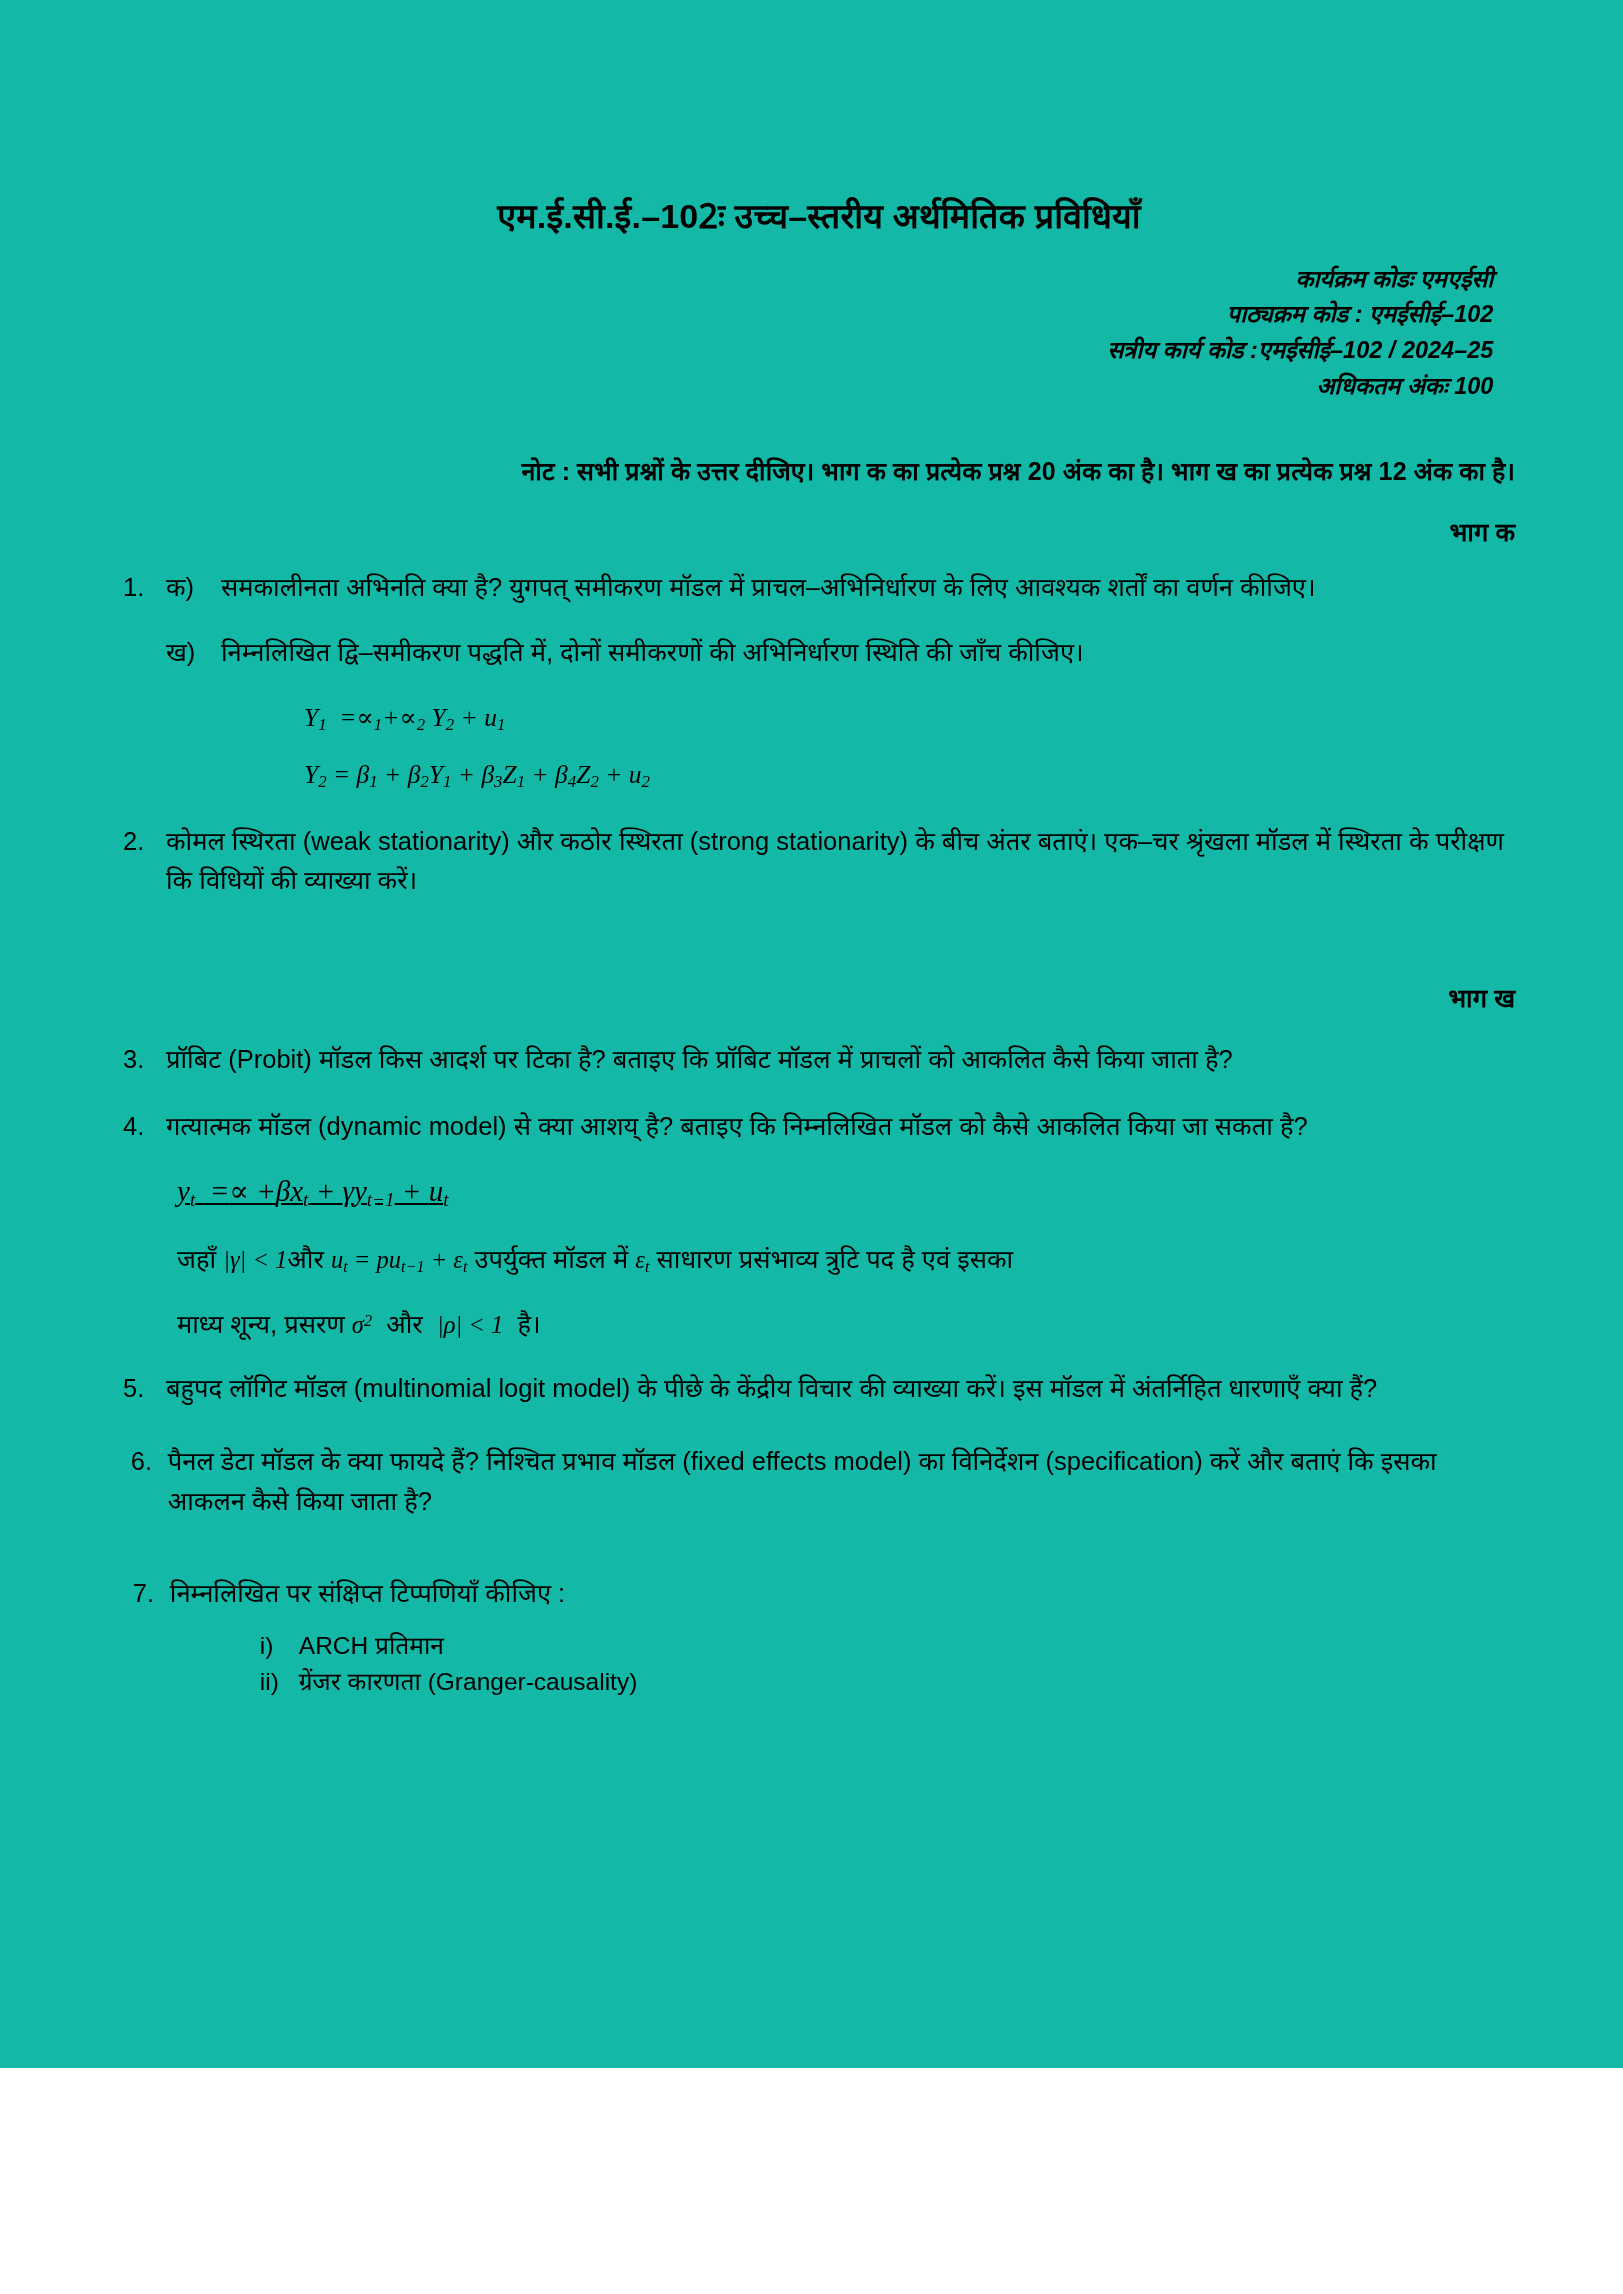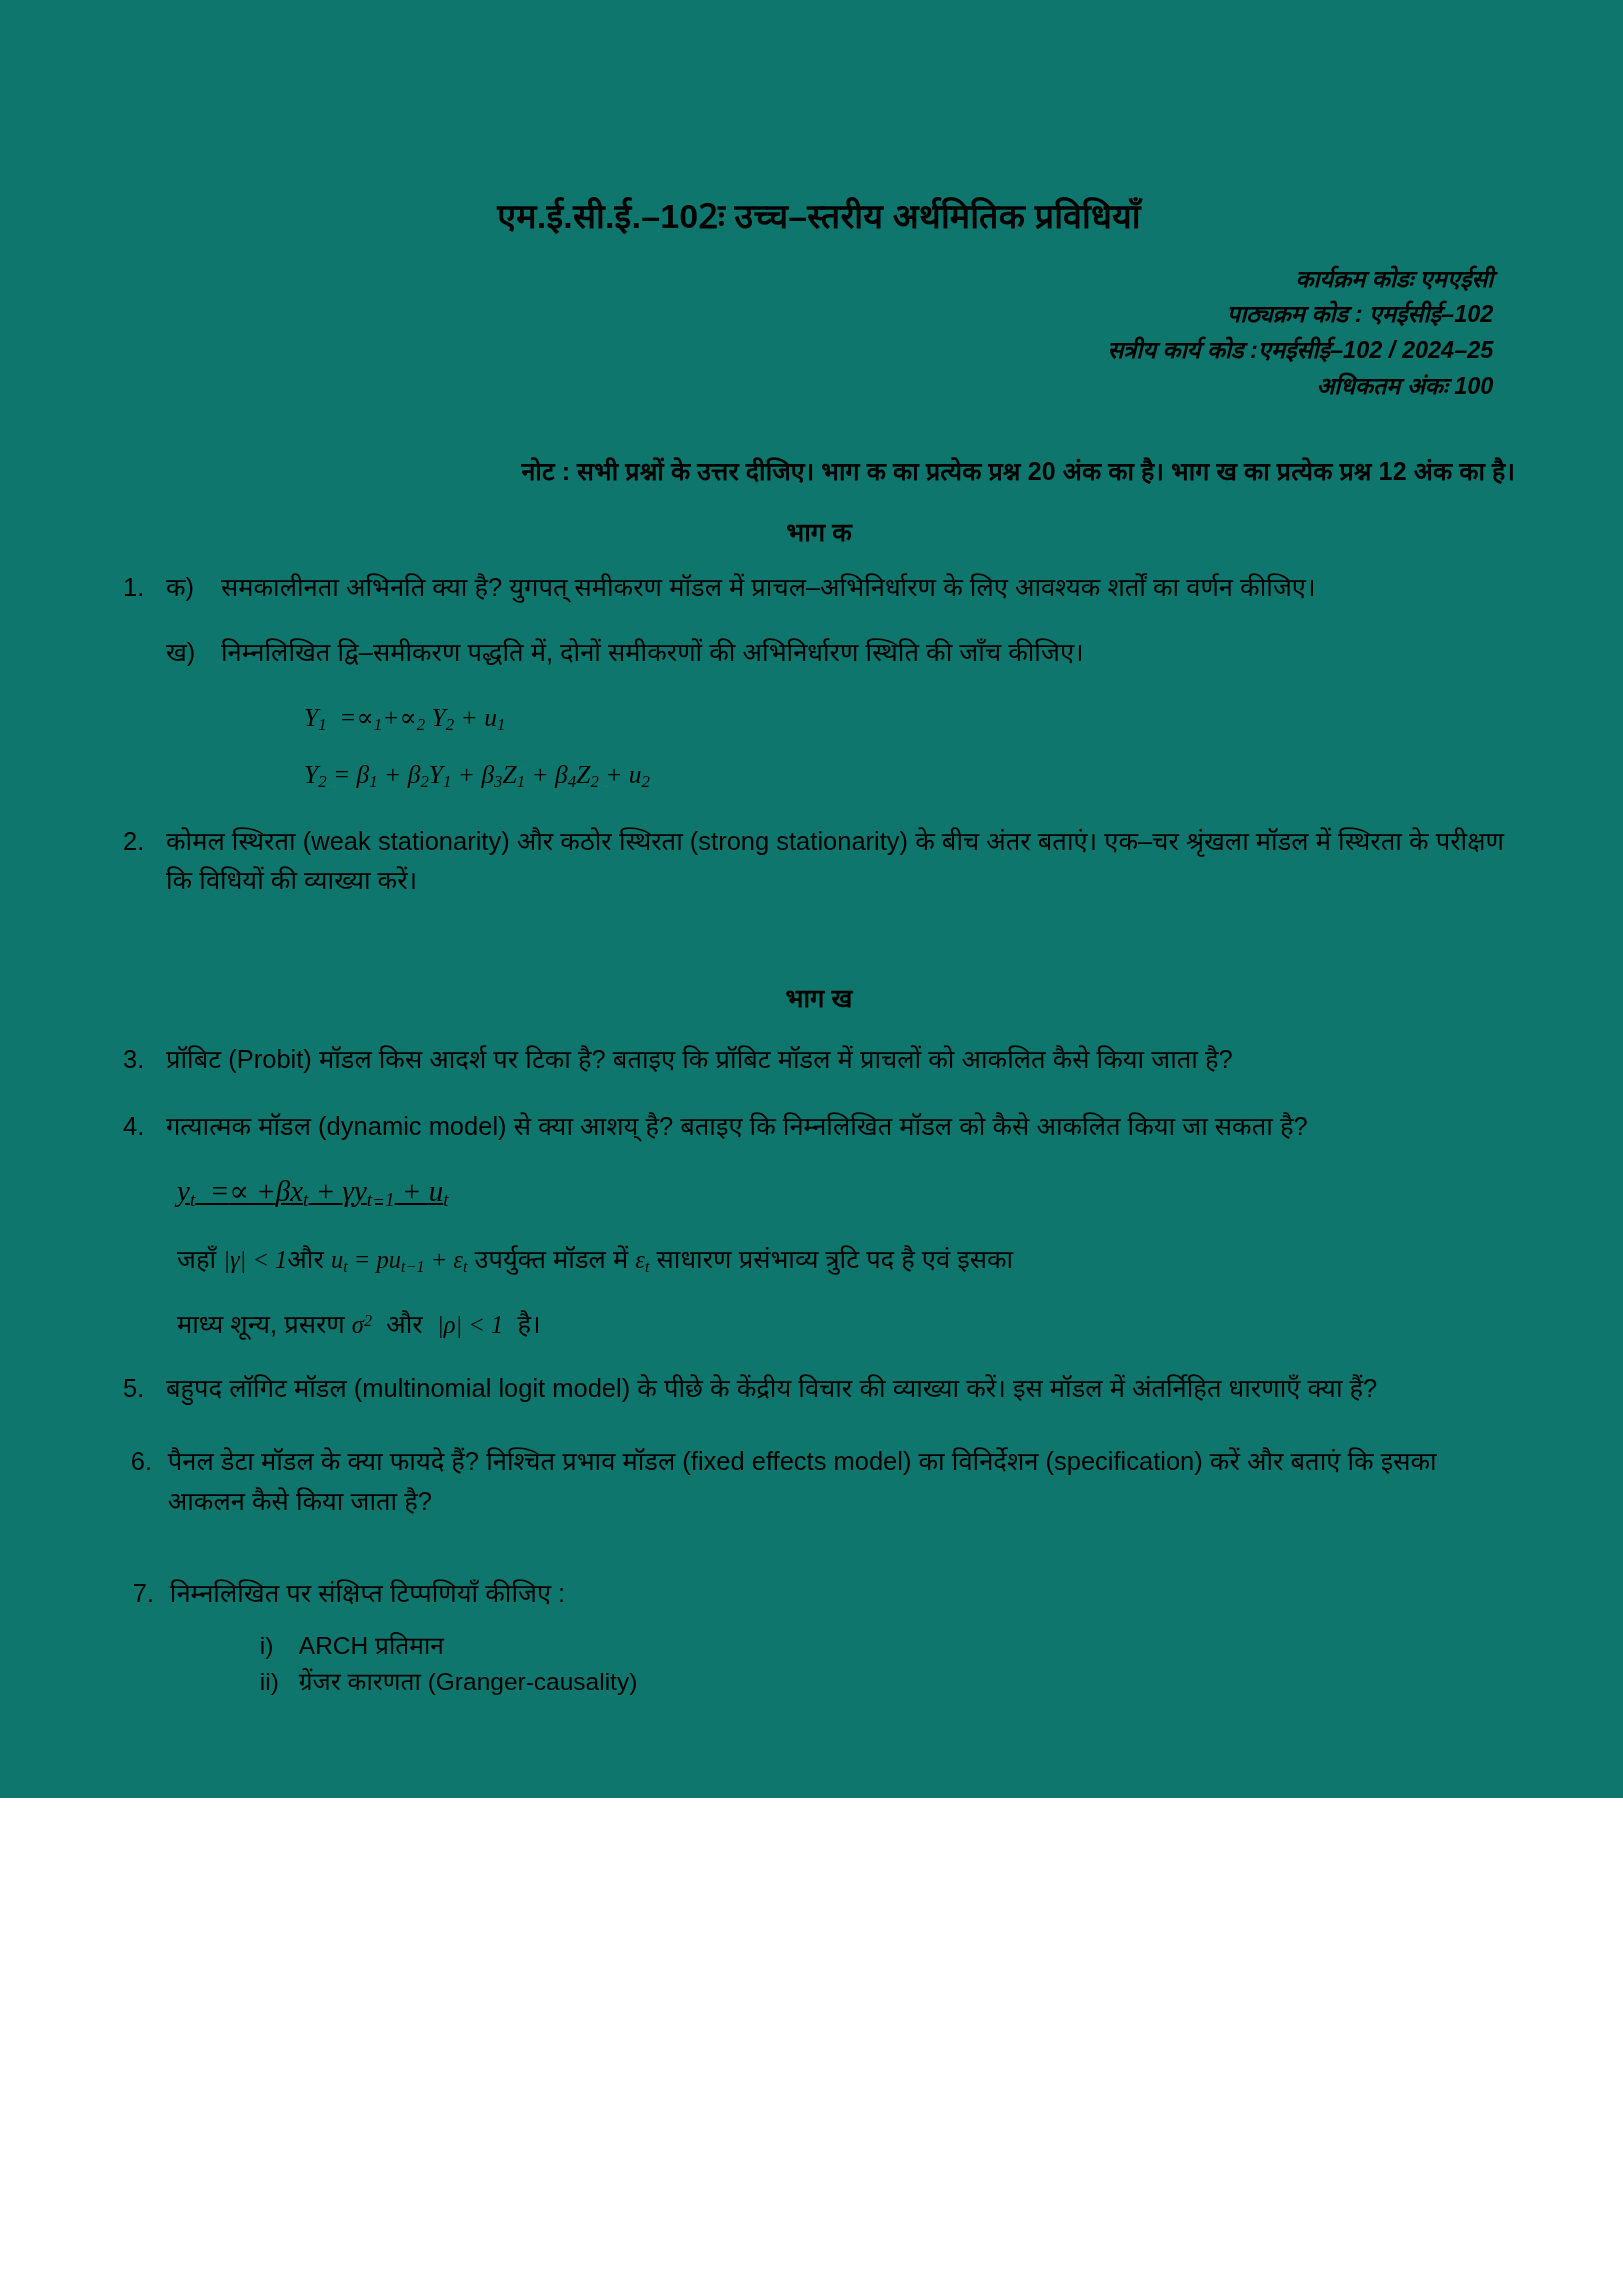--- a/index.html
+++ b/index.html
@@ -8,23 +8,23 @@
     padding: 0;
     background: #ffffff;
   }
   body {
     font-family: "Liberation Sans", "DejaVu Sans", sans-serif;
     color: #000000;
   }
   .page {
     position: relative;
     width: 1623px;
-    height: 1798px;
+    height: 2068px;
     margin: 0 auto;
-    background: #0f766e;
+    background: #14b8a6;
     box-sizing: border-box;
     padding: 0;
     overflow: hidden;
   }
   .inner {
     position: absolute;
     left: 123px;
     top: 0;
     width: 1392px;
   }
@@ -57,21 +57,21 @@
     margin-top: 49px;
     font-weight: bold;
     font-size: 25px;
     line-height: 1.4;
     text-align: right;
     letter-spacing: 0.1px;
   }
 
   
   .section-head {
-    text-align: center;
+    text-align: right;
     font-weight: bold;
     font-size: 25.5px;
     margin-top: 25.5px;
     margin-bottom: 9.8px;
   }
   .section-head.part-b {
     margin-top: 79px;
     margin-bottom: 25.5px;
   }
 

